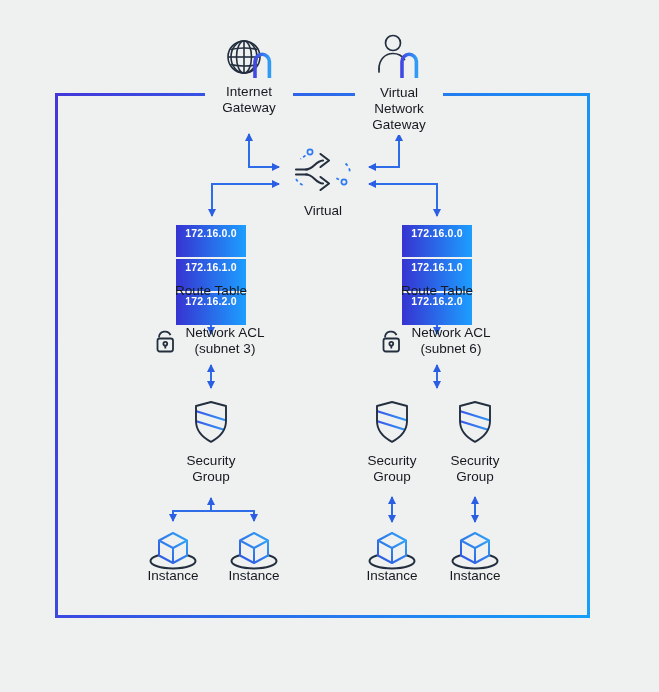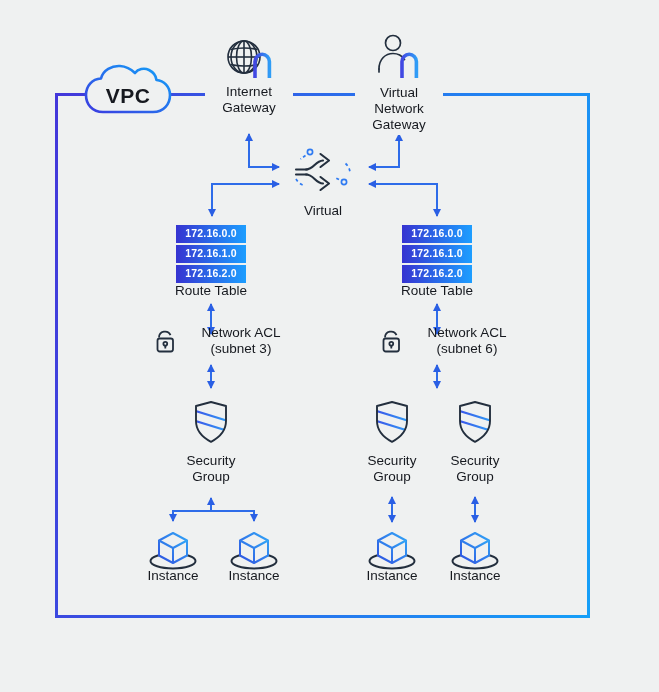--- a/index.html
+++ b/index.html
@@ -34,30 +34,30 @@
   .cloud-wrap .vpc-text{
     position:absolute;left:0;top:20px;width:100%;
     text-align:center;
     font-size:21px;font-weight:800;color:#16191f;letter-spacing:0.5px;
   }
   .icon{position:absolute;}
   .rt{
     position:absolute;width:70px;
   }
   .rt-row{
-    width:70px;height:18px;margin-bottom:2px;
+    width:70px;height:32px;margin-bottom:2px;
     background:linear-gradient(90deg,#3634d1,#1d9eff);
     color:#ffffff;
     font-size:10.5px;font-weight:700;
     line-height:16px;text-align:center;
     letter-spacing:0.2px;
   }
   .acl-group{
     position:absolute;
-    display:flex;align-items:center;gap:21px;
+    display:flex;align-items:center;gap:5px;
   }
   .acl-text{width:86px;text-align:center;font-size:13.5px;font-weight:500;color:#16191f;line-height:1.18;}
 </style>
 </head>
 <body>
 
 <div class="canvas">
 
   <div class="vpc-box"></div>
 
@@ -81,40 +81,20 @@
       <path d="M437,365 V388" marker-start="url(#as)" marker-end="url(#ae)"></path>
       <path d="M211,498 V511" marker-start="url(#as)"></path>
       <path d="M173,511 H254"></path>
       <path d="M173,510 V521" marker-end="url(#ae)"></path>
       <path d="M254,510 V521" marker-end="url(#ae)"></path>
       <path d="M392,497 V522" marker-start="url(#as)" marker-end="url(#ae)"></path>
       <path d="M475,497 V522" marker-start="url(#as)" marker-end="url(#ae)"></path>
     </g>
   </svg>
 
-  <div class="cloud-wrap">
-    <svg width="88" height="56" viewBox="0 0 88 56">
-      <defs>
-        <linearGradient id="gCloud" x1="0" y1="1" x2="1" y2="0">
-          <stop offset="0" stop-color="#3b3be0"></stop>
-            <stop offset="1" stop-color="#12a3f9"></stop>
-        </linearGradient>
-      </defs>
-      <path d="M19,48
-               C 8,48 2,40 2,31
-               C 2,22 8,15 17,14.5
-               C 19,6 28,1.5 36,2
-               C 44,2.5 48,6 51,9
-               C 54,5 60,3.5 65,6
-               C 70,8.5 72,12 72.5,16
-               C 80,16.5 86,23 86,31
-               C 86,40 80,48 69,48 Z" fill="#eff1f1" stroke="url(#gCloud)" stroke-width="2.6" stroke-linejoin="round"></path>
-    </svg>
-    <span class="vpc-text">VPC</span>
-  </div>
 
   <svg class="icon" style="left:224px;top:37px;" width="50" height="42" viewBox="0 0 50 42">
     <defs>
       <linearGradient id="gArch1" x1="0" y1="0" x2="1" y2="0">
         <stop offset="0" stop-color="#4247e2"></stop>
           <stop offset="1" stop-color="#2f9df6"></stop>
       </linearGradient>
     </defs>
     <g stroke="#232f3e" stroke-width="1.6" fill="none">
       <circle cx="20" cy="20" r="16"></circle>

